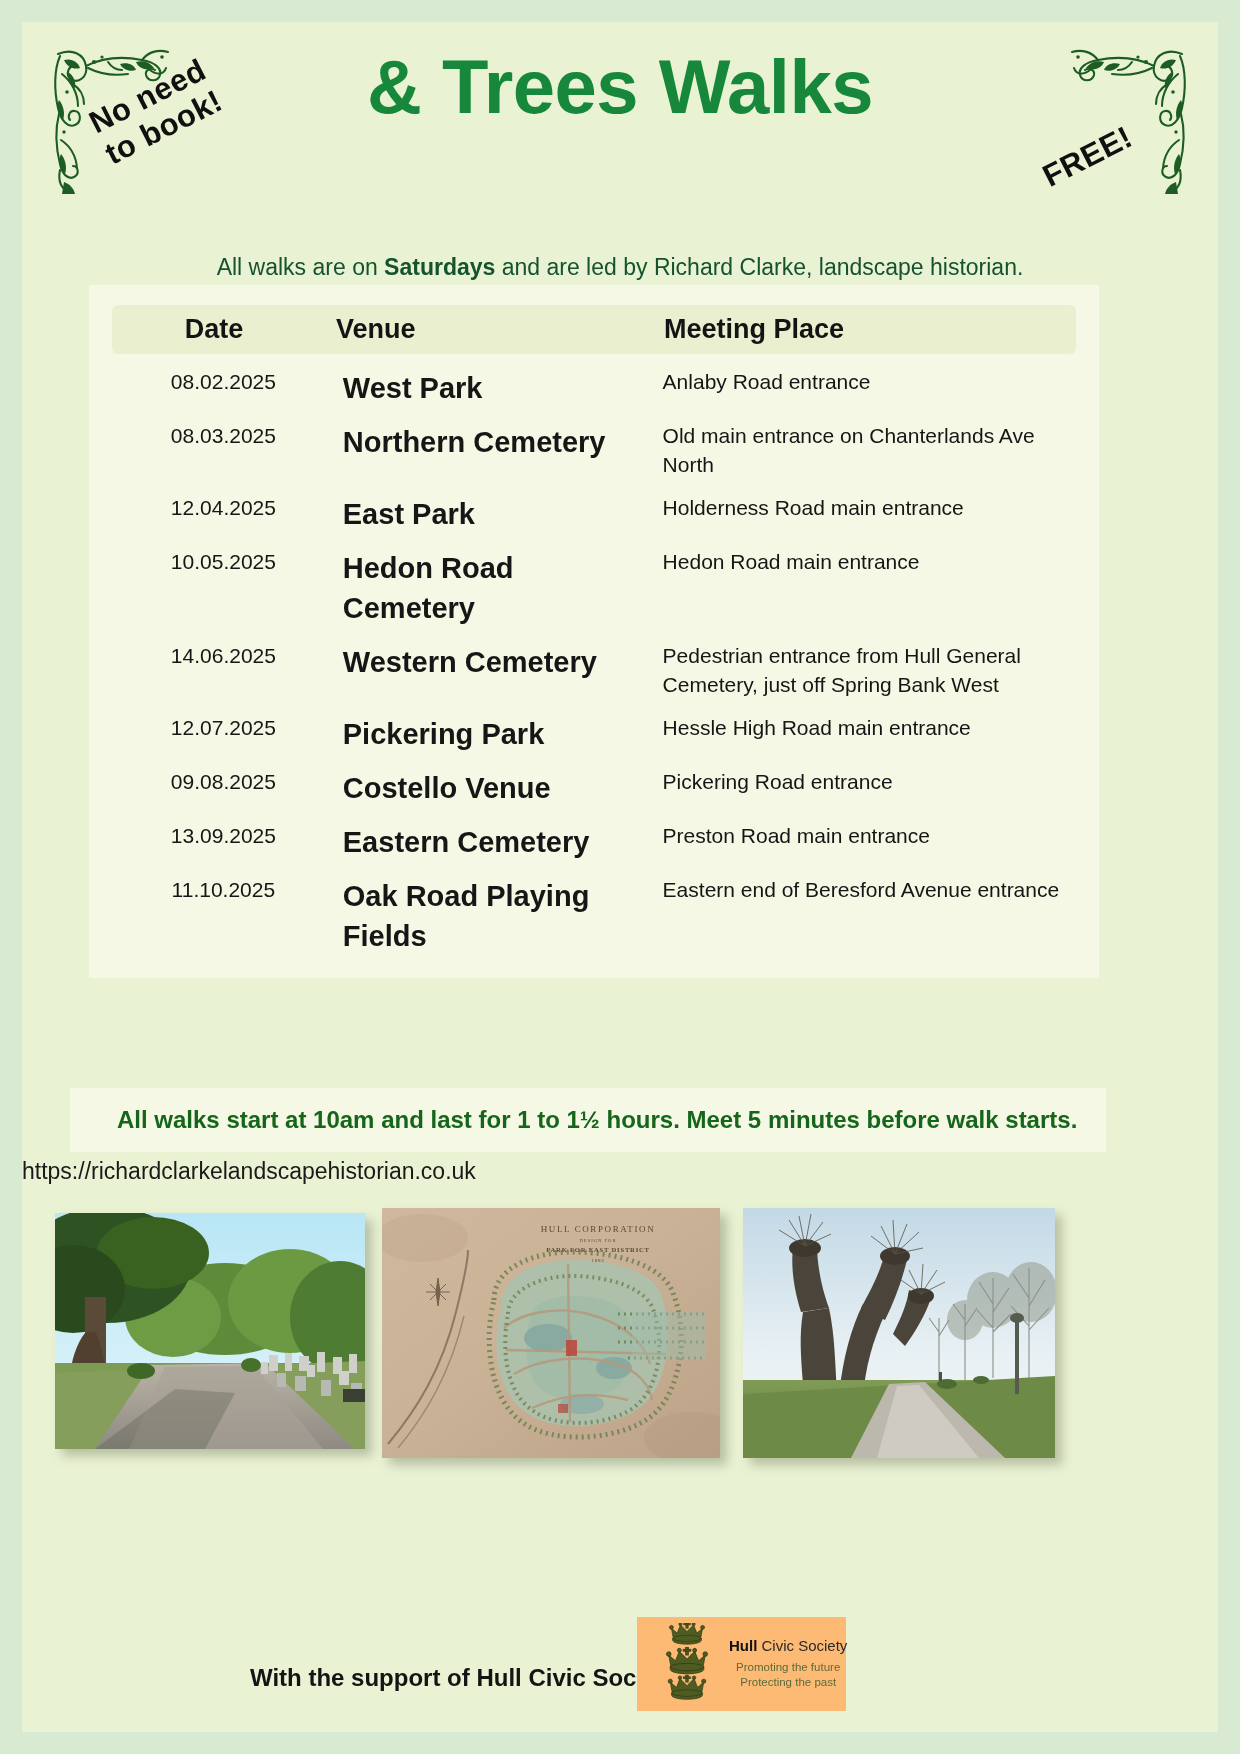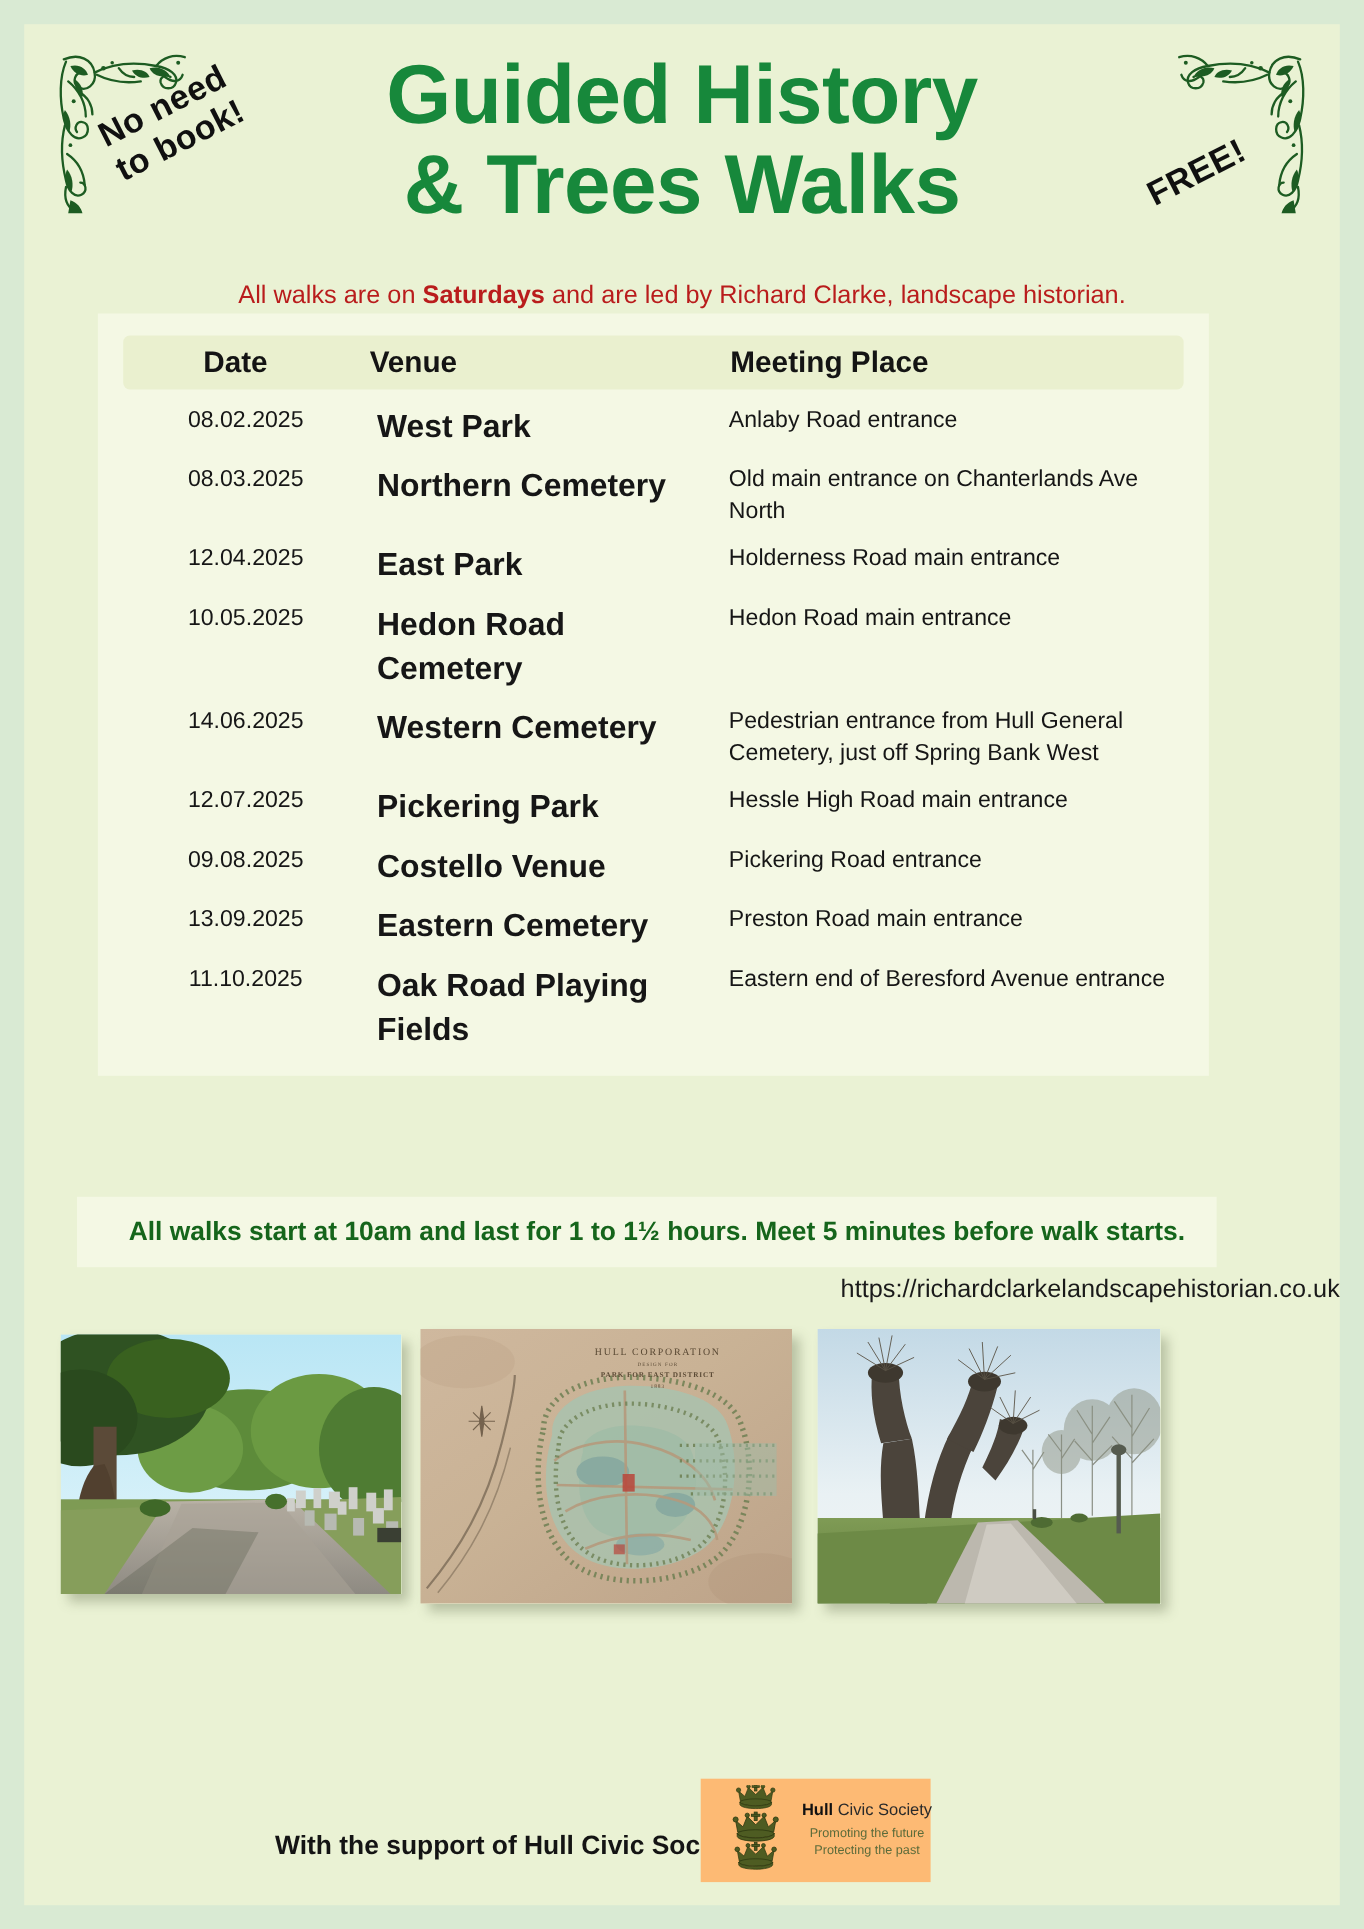--- a/index.html
+++ b/index.html
@@ -75,21 +75,21 @@
   }
   .title .l2 { display: block; }
 
   
   .subtitle {
     position: absolute;
     left: 0; right: 0;
     top: 232px;
     text-align: center;
     font-size: 23px;
-    color: #b91c1c;
+    color: #14532d;
   }
   .subtitle b { font-weight: bold; }
 
   
   .table-panel {
     position: absolute;
     left: 67px;
     top: 263px;
     width: 1010px;
     background: #f4f8e4;
@@ -142,21 +142,21 @@
     color: #15651b;
     font-weight: bold;
     font-size: 24px;
   }
 
   
   .url {
     position: absolute;
     left: 0; right: 0;
     top: 1136px;
-    text-align: right;
+    text-align: left;
     font-size: 23px;
     color: #1a1a1a;
   }
 
   
   .photos {
     position: absolute;
     left: 0;
     top: 1186px;
     width: 1196px;
@@ -271,21 +271,20 @@
         <circle cx="52" cy="13" r="1.6"></circle>
         <circle cx="17" cy="48" r="1.8"></circle>
         <circle cx="14" cy="88" r="1.7"></circle>
         <circle cx="112" cy="13" r="1.8"></circle>
         <path d="M14 138 C20 140 24 145 25 150 L12 150 Z"></path>
       </g>
     </svg>
   </div>
 
   <div class="title">
-    <span>Guided History</span>
     <span class="l2">&amp; Trees Walks</span>
   </div>
 
   <div class="badge badge-nobook">
     <div>No need</div>
     <div>to book!</div>
   </div>
   <div class="badge badge-free">FREE!</div>
 
   <div class="subtitle">

